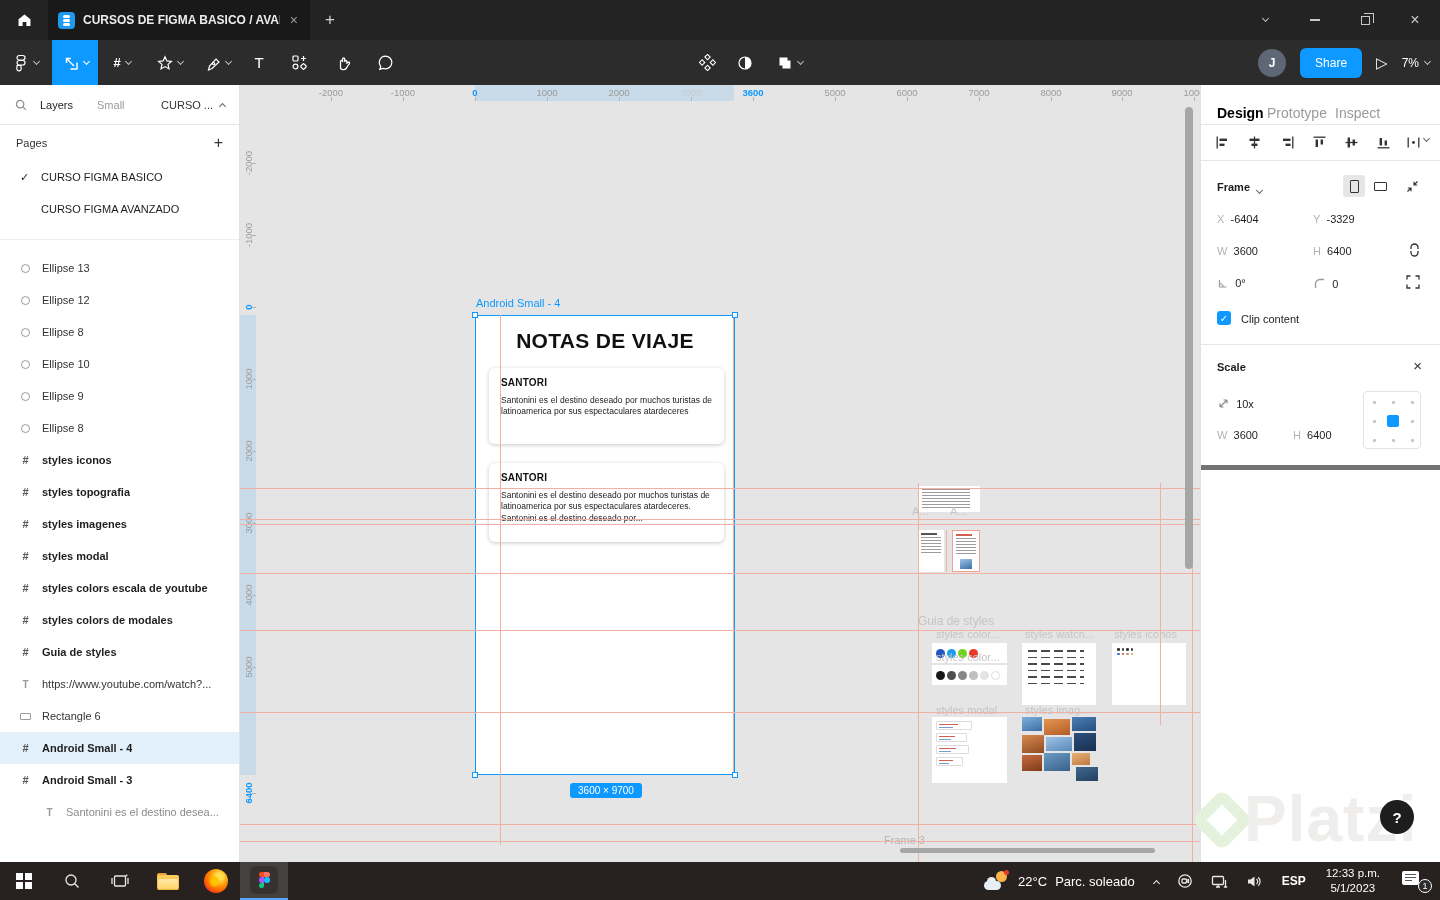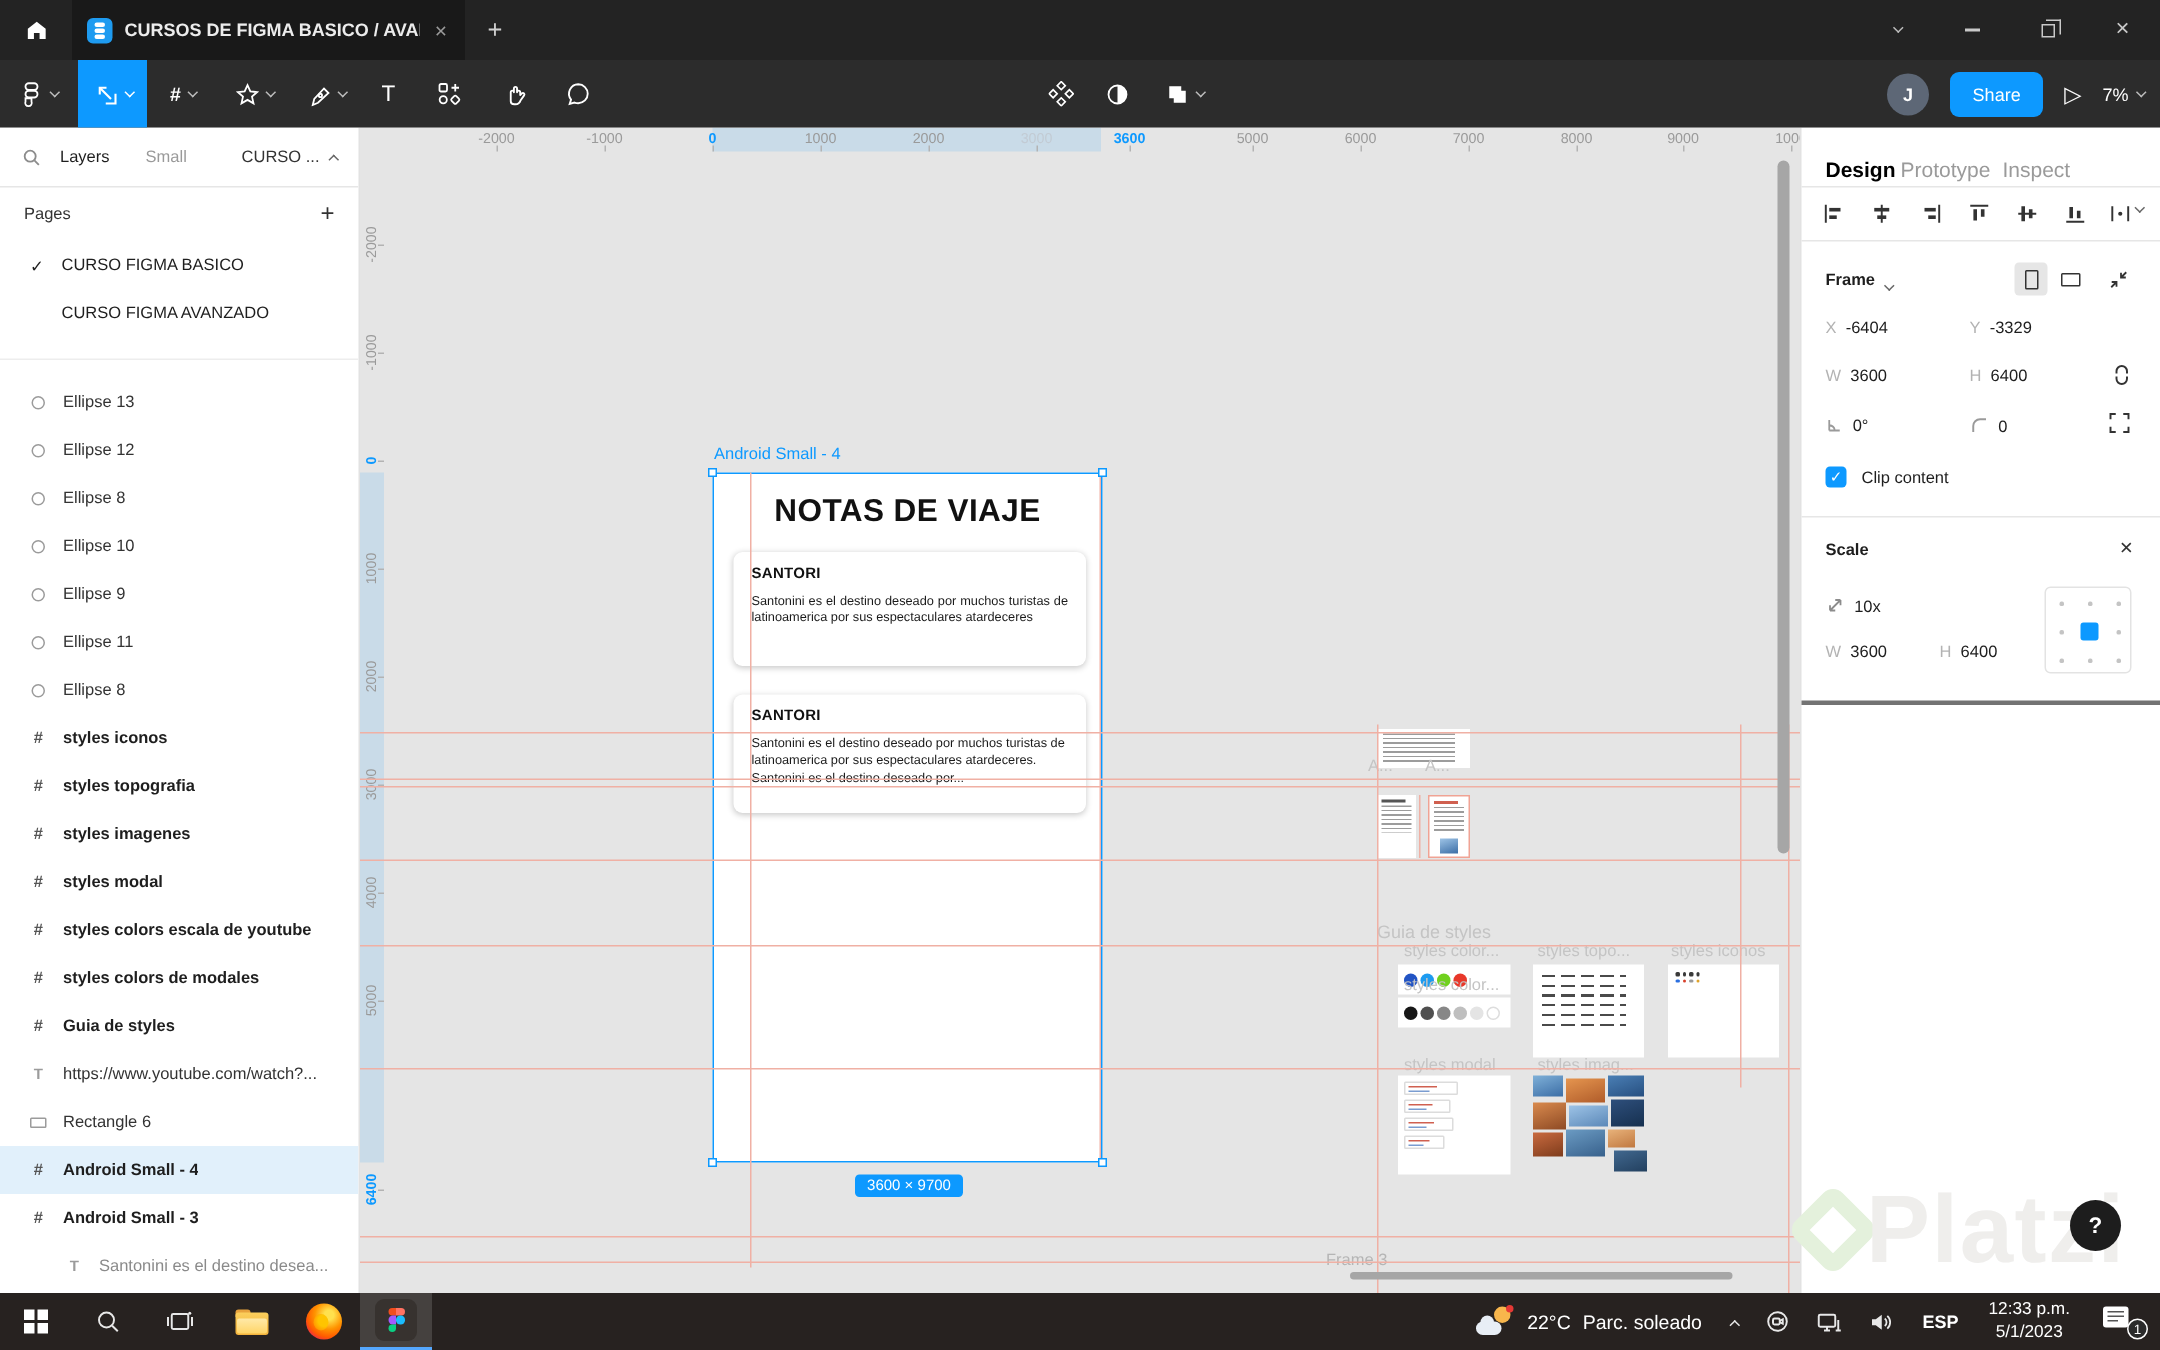--- a/index.html
+++ b/index.html
@@ -129,21 +129,21 @@
 #frame-section{position:absolute;left:0;top:76px;width:100%;height:184px;border-bottom:1px solid #e6e6e6}
 .p-label{color:#b3b3b3}
 .p-val{color:#1e1e1e}
 .prow{position:absolute;font-size:11px}
 #sec-frame-title{left:16px;top:20px;font-weight:700;color:#1e1e1e;display:flex;gap:7px;align-items:flex-end}
 .orient-btn{position:absolute;top:14px;width:22px;height:22px;border-radius:3px;display:flex;align-items:center;justify-content:center}
 .orient-btn.sel{background:#e6e6e6}
 .rect-portrait{width:9px;height:13px;border:1.5px solid #333;border-radius:1px}
 .rect-landscape{width:13px;height:9px;border:1.5px solid #333;border-radius:1px}
 #clip-check{position:absolute;left:16px;top:150px;width:14px;height:14px;background:#0d99ff;border-radius:3px;color:#fff;font-size:10px;display:flex;align-items:center;justify-content:center}
-#scale-section{position:absolute;left:0;top:260px;width:100%;height:125px;border-bottom:3px solid #737373}
+#scale-section{position:absolute;left:0;top:260px;width:100%;height:125px;border-bottom:5px solid #737373}
 #scale-title{position:absolute;left:16px;top:16px;font-weight:700;color:#1e1e1e}
 #scale-close{position:absolute;right:18px;top:12px;font-size:15px;color:#333}
 #anchor-widget{position:absolute;left:162px;top:46px;width:58px;height:58px;border:1px solid #e3e3e3;border-radius:4px}
 #anchor-widget i{position:absolute;width:2.5px;height:2.5px;border-radius:50%;background:#c4c4c4}
 #anchor-center{position:absolute;left:23px;top:23px;width:12px;height:12px;background:#0d99ff;border-radius:2px}
 
 
 #watermark{position:absolute;left:1192px;top:788px;width:260px;height:74px;z-index:30;pointer-events:none;overflow:hidden}
 #wm-diamond{position:absolute;left:8px;top:10px;width:44px;height:44px;border:11px solid #e4f1dc;border-radius:9px;transform:rotate(45deg)}
 #wm-text{position:absolute;left:52px;top:-6px;font-size:64px;font-weight:700;color:#efeeec;letter-spacing:1px}
@@ -367,26 +367,20 @@
         <div class="layer-row">
           <span class="licon">
             <i class="ic-ellipse"></i>
           </span>
           <span class="llabel">Ellipse 9</span>
         </div>
         <div class="layer-row">
           <span class="licon">
             <i class="ic-ellipse"></i>
           </span>
-          <span class="llabel">Ellipse 11</span>
-        </div>
-        <div class="layer-row">
-          <span class="licon">
-            <i class="ic-ellipse"></i>
-          </span>
           <span class="llabel">Ellipse 8</span>
         </div>
         <div class="layer-row framey">
           <span class="licon ic-frame">#</span>
           <span class="llabel">styles iconos</span>
         </div>
         <div class="layer-row framey">
           <span class="licon ic-frame">#</span>
           <span class="llabel">styles topografia</span>
         </div>
@@ -516,21 +510,21 @@
       <div class="ph-lines lines"></div>
     </div>
     <div class="thumb" id="phone2">
       <div class="ph-title red"></div>
       <div class="ph-lines lines"></div>
       <div class="ph-photo"></div>
     </div>
 
     <div class="gray-label" style="left:678px;top:529px;font-size:12px">Guia de styles</div>
     <div class="gray-label" style="left:696px;top:543px">styles color...</div>
-    <div class="gray-label" style="left:785px;top:543px">styles topo...</div>
+    <div class="gray-label" style="left:785px;top:543px">styles watch...</div>
     <div class="gray-label" style="left:874px;top:543px">styles iconos</div>
     <div class="thumb" id="color-frame1">
         <i class="dot" style="background: rgb(34, 84, 196);"></i>
         <i class="dot" style="background: rgb(29, 155, 240);"></i>
         <i class="dot" style="background: rgb(113, 209, 31);"></i>
         <i class="dot" style="background: rgb(232, 56, 42);"></i>
       </div>
     <div class="gray-label" style="left:696px;top:566px;z-index:5">styles color...</div>
     <div class="thumb" id="color-frame2">
         <i class="dot" style="background: rgb(23, 23, 23);"></i>

